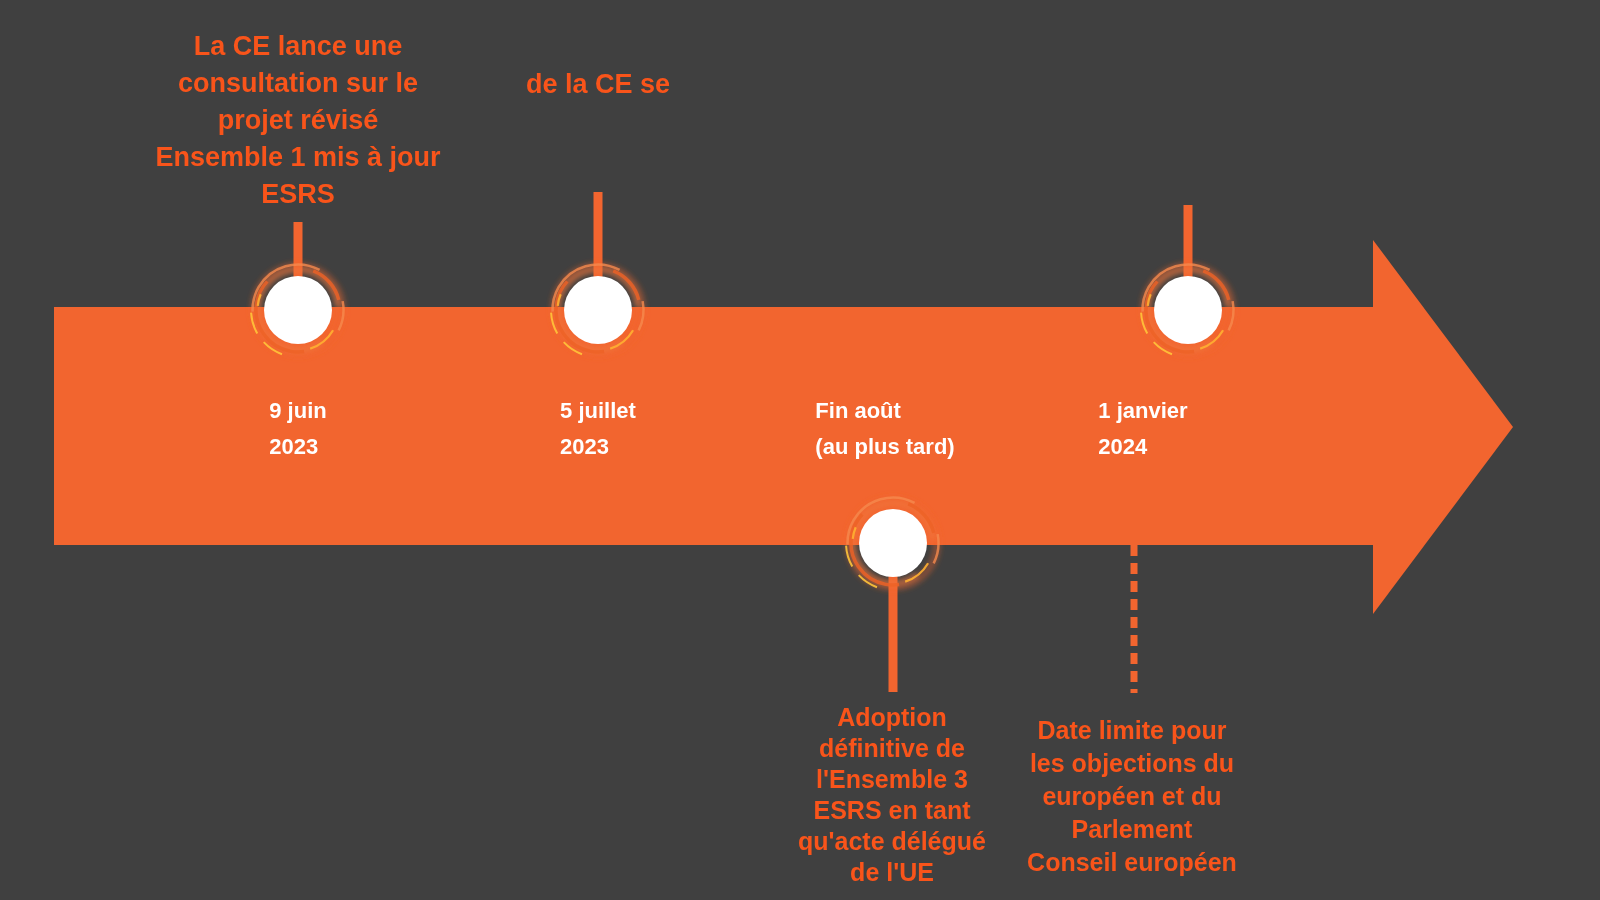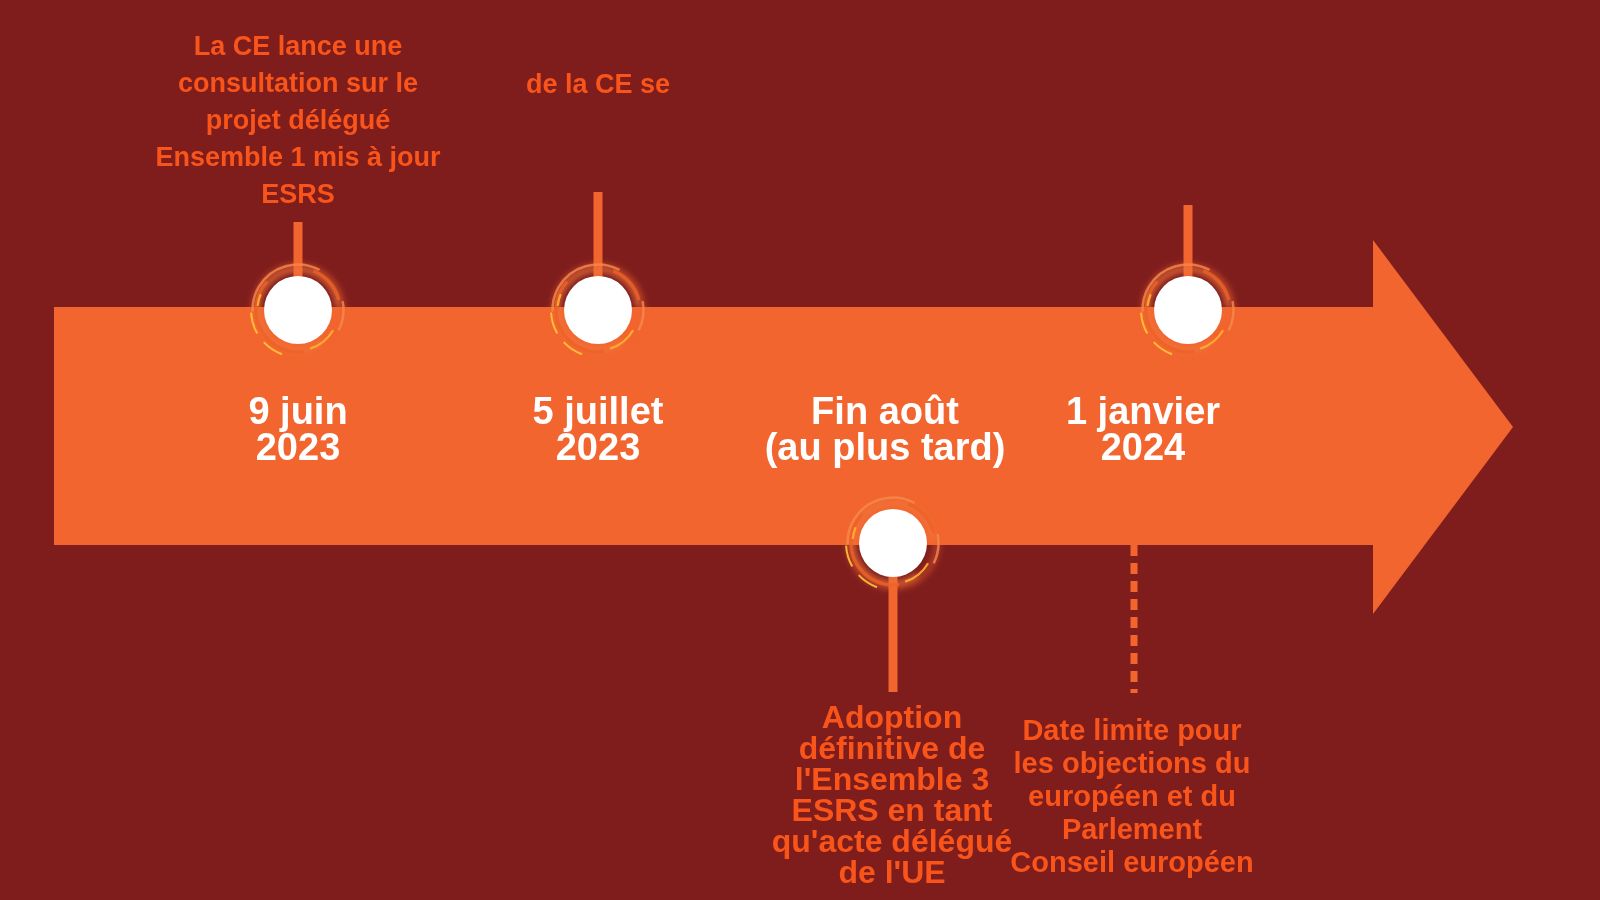--- a/index.html
+++ b/index.html
@@ -1,39 +1,39 @@
 <!DOCTYPE html>
 <html><head>
 <meta charset="utf-8">
 <style>
   html,body{margin:0;padding:0;background:#ffffff;}
   .stage{
-    position:relative;width:1600px;height:900px;background:#7f1d1d;overflow:hidden;
+    position:relative;width:1600px;height:900px;background:#404040;overflow:hidden;
     font-family:"Liberation Sans",sans-serif;font-weight:bold;
     --arrow:#F2652F;--label:#F9541A;
   }
   
   .band{position:absolute;left:54px;top:307px;width:1319px;height:238px;background:var(--arrow);}
   .head{position:absolute;left:1373px;top:240px;width:140px;height:374px;}
   .head polygon{fill:var(--arrow);}
   
   .vline{position:absolute;width:9px;background:var(--arrow);transform:translateX(-50%);}
   .dash{
     position:absolute;width:7px;transform:translateX(-50%);
     background:repeating-linear-gradient(180deg,var(--arrow) 0 11px,transparent 11px 18px);
   }
   
   .node{position:absolute;width:120px;height:120px;transform:translate(-50%,-50%);}
   
   .label{position:absolute;color:var(--label);text-align:center;transform:translateX(-50%);}
   .label div{white-space:nowrap;}
   .top-label{font-size:27px;line-height:37px;}
-  .bottom-label-1{font-size:32px;line-height:31px;}
-  .bottom-label-2{font-size:29px;line-height:33px;}
-  .date{position:absolute;color:#ffffff;text-align:center;font-size:38px;line-height:36px;transform:translateX(-50%);}
+  .bottom-label-1{font-size:25px;line-height:31px;}
+  .bottom-label-2{font-size:25px;line-height:33px;}
+  .date{position:absolute;color:#ffffff;font-size:22px;line-height:36px;transform:translateX(-50%);}
   .date div{white-space:nowrap;}
   
   .n1{left:298px;top:310px;} .n2{left:598px;top:310px;} .n3{left:893px;top:543px;} .n4{left:1188px;top:310px;}
 </style>
 </head>
 <body>
 
 <div class="stage">
 
   <svg width="0" height="0" style="position:absolute" aria-hidden="true">
@@ -75,21 +75,21 @@
   <svg class="node n3" viewBox="0 0 120 120">
       <use href="#brushring"></use>
     </svg>
   <svg class="node n4" viewBox="0 0 120 120">
       <use href="#brushring"></use>
     </svg>
 
   <div class="label top-label" style="left:298px;top:28px;">
     <div>La CE lance une</div>
     <div>consultation sur le</div>
-    <div>projet délégué</div>
+    <div>projet révisé</div>
     <div>Ensemble 1 mis à jour</div>
     <div>ESRS</div>
   </div>
   <div class="label top-label" style="left:598px;top:66px;">
     <div>de la CE se</div>
   </div>
 
   <div class="date" style="left:298px;top:393px;">
     <div>9 juin</div>
     <div>2023</div>

